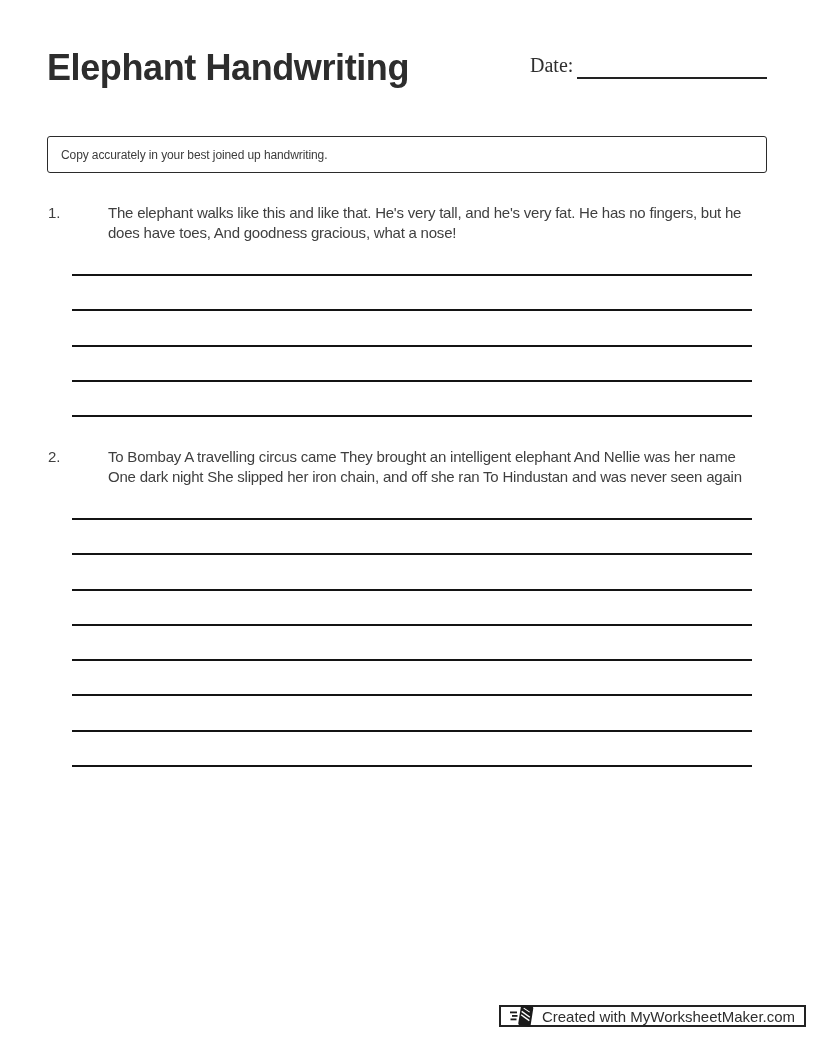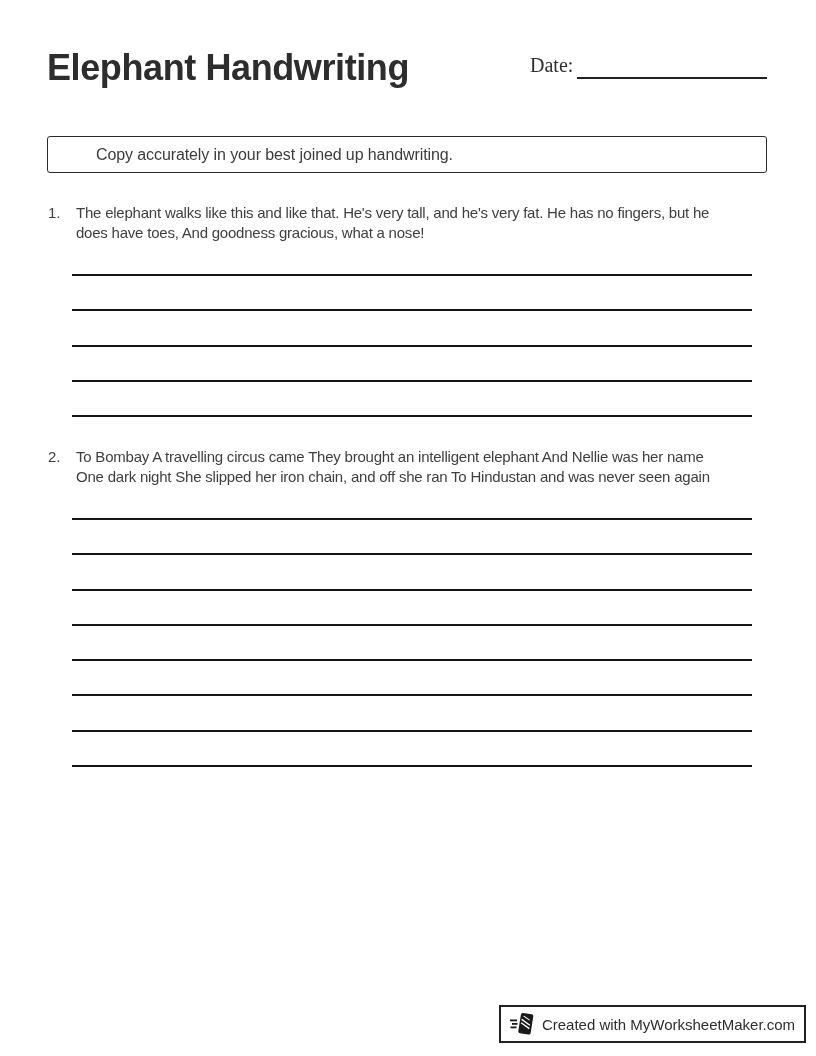--- a/index.html
+++ b/index.html
@@ -40,40 +40,39 @@
   .instruction-box {
     position: absolute; left: 47px; top: 136px;
     width: 720px; height: 37px;
     border: 1.5px solid #2b2b2b;
     border-radius: 3px;
     display: flex; align-items: center;
     padding-left: 13px;
     background: #ffffff;
   }
   .instruction-text {
-    font-size: 16px;
+    font-size: 12px;
     letter-spacing: -0.1px;
     color: #3c3c3c;
     white-space: nowrap;
-    margin-left: 35px;
   }
   
   .question {
     position: absolute; left: 48px;
     width: 720px;
     display: flex; align-items: flex-start;
   }
   .q1 { top: 203px; }
   .q2 { top: 447px; }
   .q-number {
     flex: 0 0 28px;
     font-size: 15px; line-height: 19.5px;
     color: #3f3f3f;
   }
-  .q-text { flex: 1; }
+  .q-text { flex: 1; margin-left: 32px; }
   .q-text-line {
     font-size: 15px; line-height: 19.5px;
     letter-spacing: -0.22px;
     color: #3f3f3f;
     white-space: nowrap;
   }
   
   .lines {
     position: absolute; left: 72px;
     width: 680px;
@@ -81,21 +80,21 @@
   .lines-q1 { top: 274px; }
   .lines-q2 { top: 518px; }
   .write-line {
     height: 2px;
     background: #141414;
     margin-bottom: 33.3px;
   }
   
   .footer-badge {
     position: absolute; left: 499px; top: 1005px;
-    width: 307px; height: 38px;
+    width: 307px; height: 22px;
     border: 2px solid #222222;
     background: #ffffff;
     display: flex; align-items: center; justify-content: center;
     gap: 8px;
     cursor: pointer;
   }
   .footer-logo { flex: 0 0 auto; display: block; }
   .footer-text {
     font-size: 15px;
     color: #2e2e2e;

